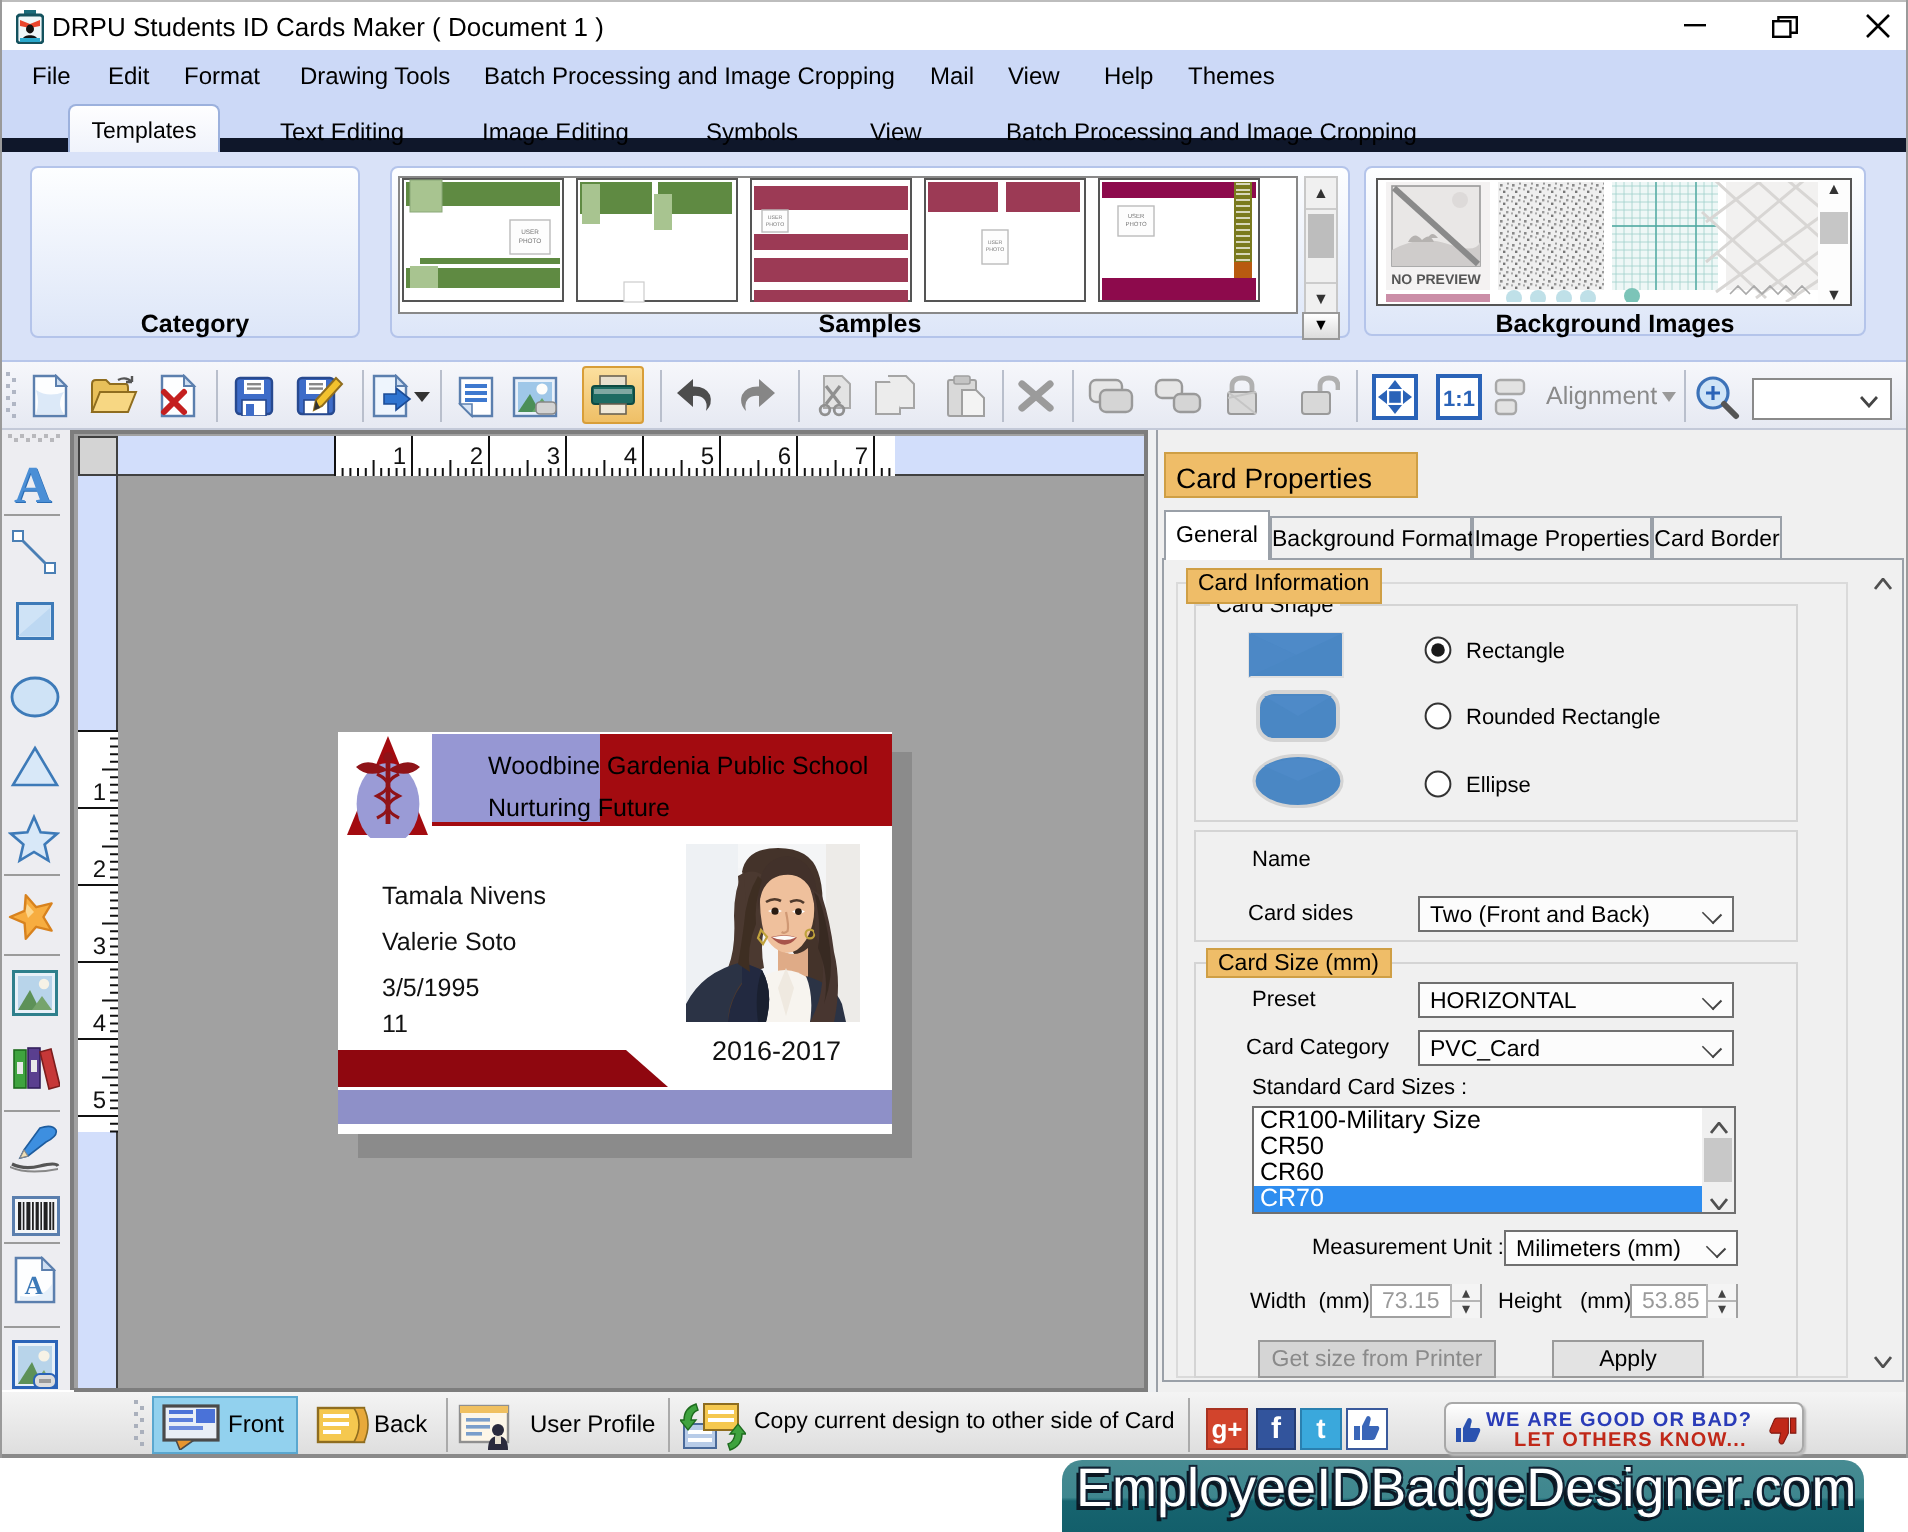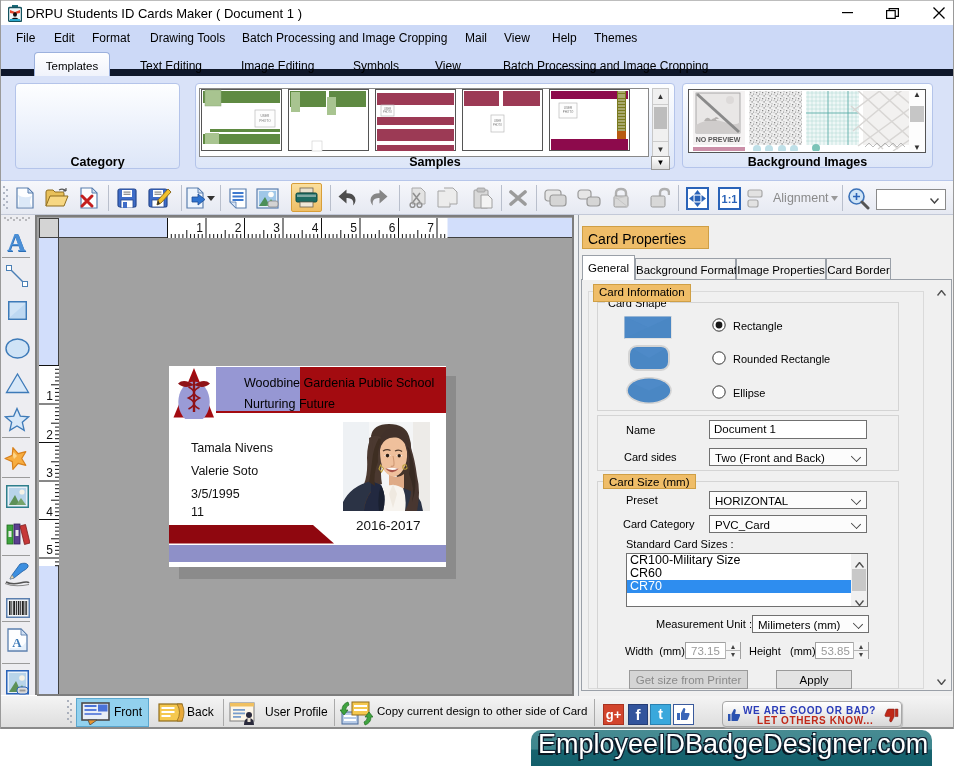--- a/index.html
+++ b/index.html
@@ -696,40 +696,40 @@
       <circle cx="7" cy="7" r="6.2" fill="#fff" stroke="#333"></circle>
     </svg>
   <div class="plabel" style="left:154px;top:138px;font-size:11px;">Rounded Rectangle</div>
   <svg class="abs" style="left:133px;top:170px" width="14" height="14">
       <circle cx="7" cy="7" r="6.2" fill="#fff" stroke="#333"></circle>
     </svg>
   <div class="plabel" style="left:154px;top:172px;font-size:11px;">Ellipse</div>
 
   <div class="pgroup" style="left:18px;top:200px;width:302px;height:56px;"></div>
   <div class="plabel" style="left:47px;top:209px;font-size:11px;">Name</div>
-  <div class="abs" style="left:130px;top:205px;width:158px;height:19px;background:#fff;border:1px solid #707070;font-size:11.5px;padding:2px 0 0 4px;">Document 1</div>
   <div class="plabel" style="left:45px;top:236px;font-size:11px;">Card sides</div>
   <div class="abs combo" style="left:130px;top:233px;width:158px;height:18px;">
     <span>Two (Front and Back)</span>
   </div>
 
   <div class="pgroup" style="left:18px;top:266px;width:302px;height:208px;"></div>
   <div class="tan" style="left:24px;top:259px;height:15px;font-size:11.5px;padding:1px 5px 0 5px;">Card Size (mm)</div>
   <div class="plabel" style="left:47px;top:279px;font-size:11px;">Preset</div>
   <div class="abs combo" style="left:130px;top:276px;width:158px;height:18px;">
       <span>HORIZONTAL</span>
     </div>
   <div class="plabel" style="left:44px;top:303px;font-size:11px;">Card Category</div>
   <div class="abs combo" style="left:130px;top:300px;width:158px;height:18px;">
       <span>PVC_Card</span>
     </div>
   <div class="plabel" style="left:47px;top:323px;font-size:11px;">Standard Card Sizes :</div>
 
   <div class="abs" style="left:47px;top:338px;width:242px;height:54px;background:#fff;border:1px solid #707070;">
     <div style="font-size:12.5px;height:13px;padding-left:3px;line-height:13px;">CR100-Military Size</div>
+    <div style="font-size:12.5px;height:13px;padding-left:3px;line-height:13px;">CR50</div>
     <div style="font-size:12.5px;height:13px;padding-left:3px;line-height:13px;">CR60</div>
     <div style="font-size:12.5px;height:13px;padding-left:3px;line-height:13px;background:#2e8def;color:#fff;">CR70</div>
     <div class="abs" style="right:0;top:0;width:16px;height:52px;background:#f0f0f0;">
       <div style="height:14px;text-align:center;"><svg width="9" height="6" style="margin-top:4px">
             <path d="M0.5 5.5 L4.5 0.5 L8.5 5.5" fill="none" stroke="#505050" stroke-width="1.4"></path>
           </svg></div>
       <div style="height:22px;background:#c8c8c8;margin:1px 1px;"></div>
       <div class="abs" style="bottom:0;width:100%;height:14px;text-align:center;"><svg width="9" height="6" style="margin-top:4px">
             <path d="M0.5 0.5 L4.5 5.5 L8.5 0.5" fill="none" stroke="#505050" stroke-width="1.4"></path>
           </svg></div>

